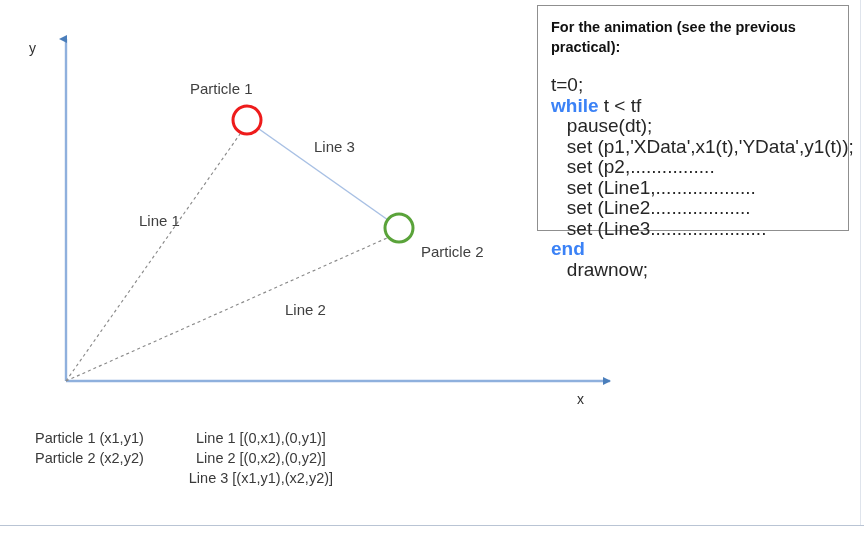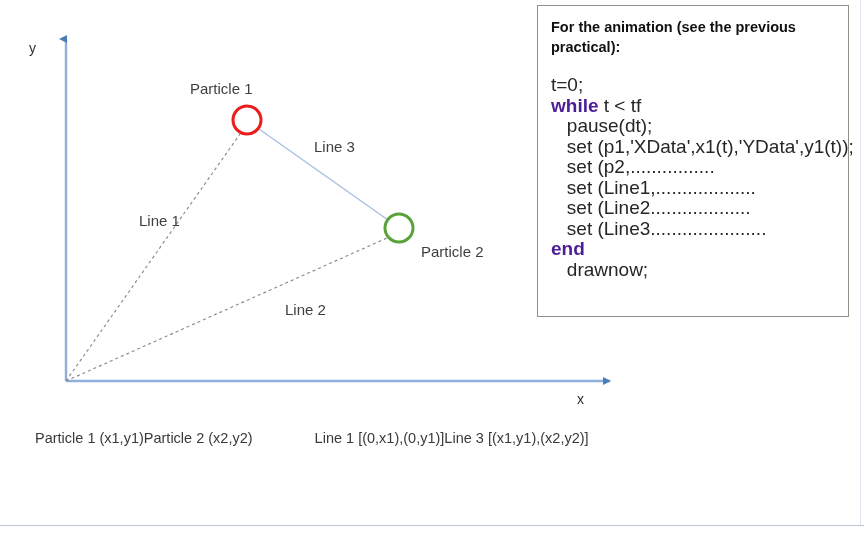--- a/index.html
+++ b/index.html
@@ -55,38 +55,39 @@
   
   #legend {
     position: absolute;
     left: 35px;
     top: 428px;
     display: flex;
     gap: 30px;
   }
   #legend .legend-col {
     display: flex;
-    flex-direction: row;
+    flex-direction: column;
+    text-align: center;
   }
   #legend .legend-line {
     font-family: "Liberation Sans", sans-serif;
     font-size: 14.5px;
     color: #3a3a3a;
     line-height: 20px;
     white-space: nowrap;
   }
-  #legend-col-lines { margin-left: 32px; }
+  #legend-col-lines { margin-left: 15px; }
 
   
   #code-box {
     position: absolute;
     left: 537px;
     top: 5px;
     width: 312px;
-    height: 312px;
+    height: 226px;
     box-sizing: border-box;
     border: 1px solid #8f8f8f;
     background: #ffffff;
     padding: 11px 12px 8px 13px;
   }
   #code-heading {
     font-family: "Liberation Sans", sans-serif;
     font-size: 14.5px;
     font-weight: bold;
     color: #111111;
@@ -95,21 +96,21 @@
     max-width: 276px;
   }
   .code-line {
     font-family: "Liberation Sans", sans-serif;
     font-size: 19px;
     color: #262626;
     line-height: 20.5px;
     white-space: pre;
   }
   .kw {
-    color: #4c1d95;
+    color: #3b82f6;
     font-weight: bold;
   }
 
   
   #bottom-rule {
     position: absolute;
     left: 0;
     top: 525px;
     width: 864px;
     height: 1px;
@@ -168,20 +169,21 @@
 
   <div class="axis-label" id="label-x-axis">x</div>
 
   <div id="legend">
     <div class="legend-col" id="legend-col-particles">
       <div class="legend-line">Particle 1 (x1,y1)</div>
       <div class="legend-line">Particle 2 (x2,y2)</div>
     </div>
     <div class="legend-col" id="legend-col-lines">
       <div class="legend-line">Line 1 [(0,x1),(0,y1)]</div>
+      <div class="legend-line">Line 2 [(0,x2),(0,y2)]</div>
       <div class="legend-line">Line 3 [(x1,y1),(x2,y2)]</div>
     </div>
   </div>
 
   <div id="code-box">
     <div id="code-heading">For the animation (see the previous practical):</div>
     <div id="code-lines">
         <div class="code-line">t=0;</div>
         <div class="code-line"><span class="kw">while</span><span> t &lt; tf</span></div>
         <div class="code-line">   pause(dt);</div>

